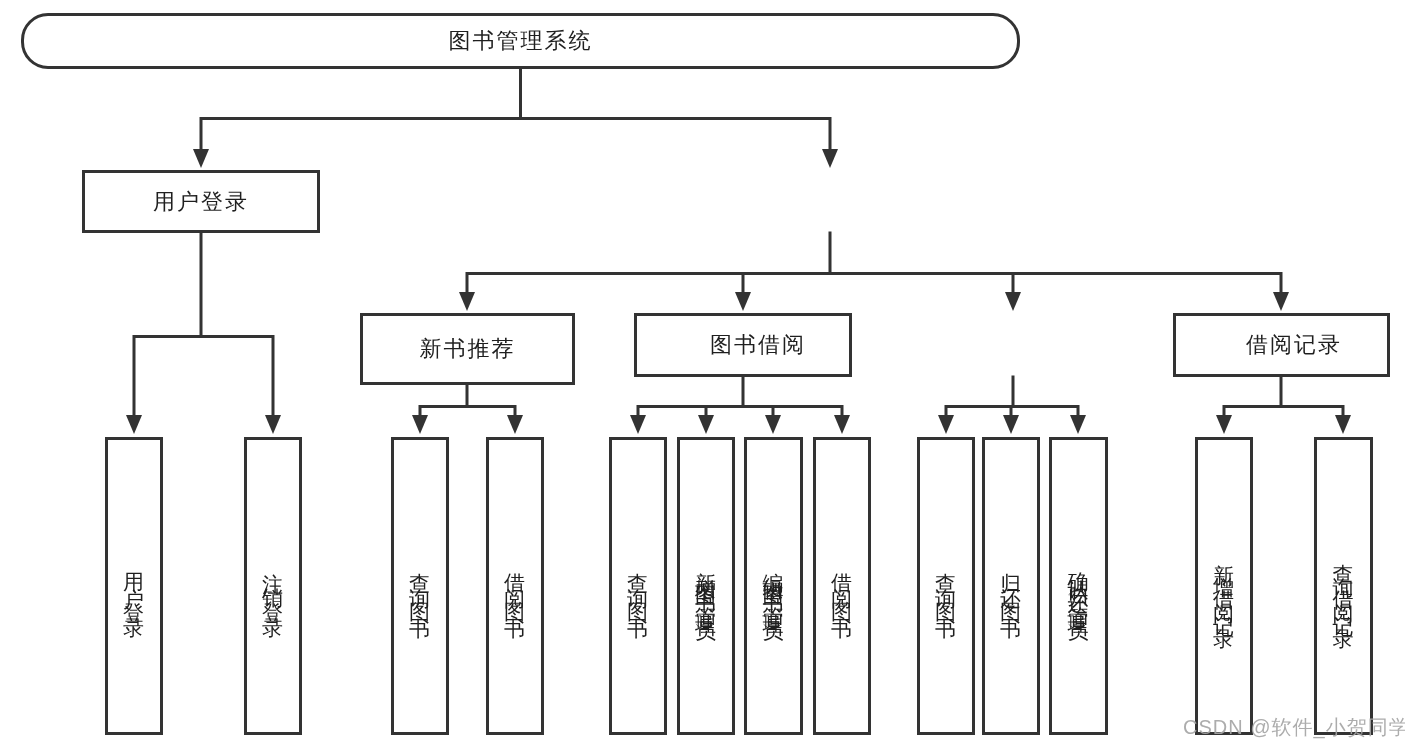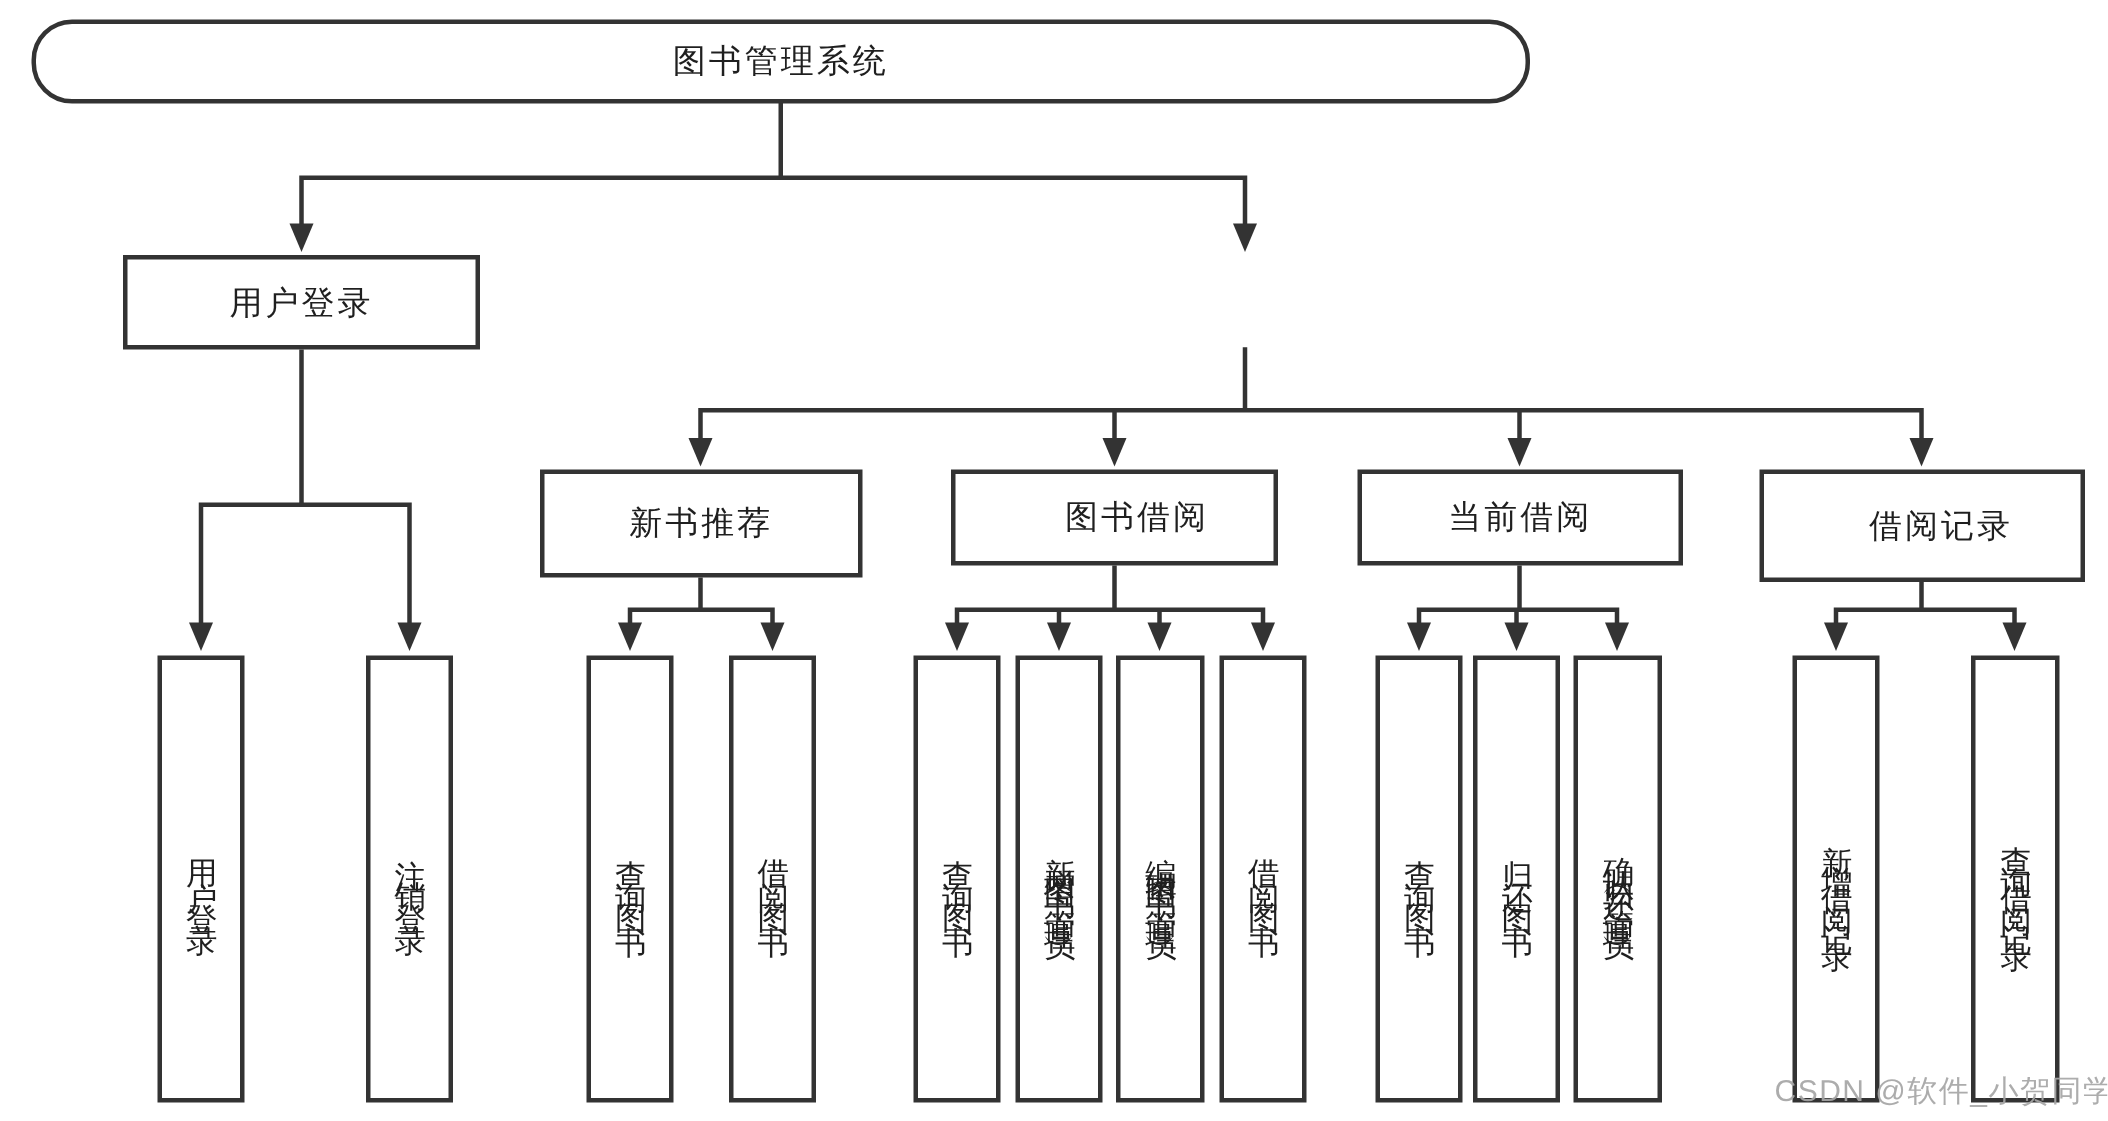--- a/index.html
+++ b/index.html
@@ -98,22 +98,21 @@
       <polygon points="1335,415 1351,415 1343,434"></polygon>
     </g>
   </svg>
 
   <div class="box" style="left:21px; top:13px; width:999px; height:56px;border-radius:27px;">图书管理系统</div>
 
   <div class="box" style="left:82px; top:170px; width:238px; height:63px;">用户登录</div>
 
   <div class="box" style="left:360px; top:313px; width:215px; height:72px;">新书推荐</div>
   <div class="box" style="left:634px; top:313px; width:218px; height:64px;padding-left:30px;">图书借阅</div>
-  <div class="box" style="left:905px; top:313px; width:217px; height:64px;">当前借阅</div>
-  <div class="box" style="left:1173px; top:313px; width:217px; height:75px;padding-left:25px;">借阅记录</div>
+  <div class="box" style="left:1173px; top:313px; width:217px; height:64px;padding-left:25px;">借阅记录</div>
 
   <div class="box v" style="left:105px; top:437px; width:58px; height:298px;">用户登录</div>
   <div class="box v" style="left:244px; top:437px; width:58px; height:298px;">注销登录</div>
 
   <div class="box v" style="left:391px; top:437px; width:58px; height:298px;">查询图书</div>
   <div class="box v" style="left:486px; top:437px; width:58px; height:298px;">借阅图书</div>
 
   <div class="box v" style="left:609px; top:437px; width:58px; height:298px;">查询图书</div>
   <div class="box v long" style="left:677px; top:437px; width:58px; height:298px;">新增图书（管理员）</div>
   <div class="box v long" style="left:744px; top:437px; width:59px; height:298px;">编辑图书（管理员）</div>

